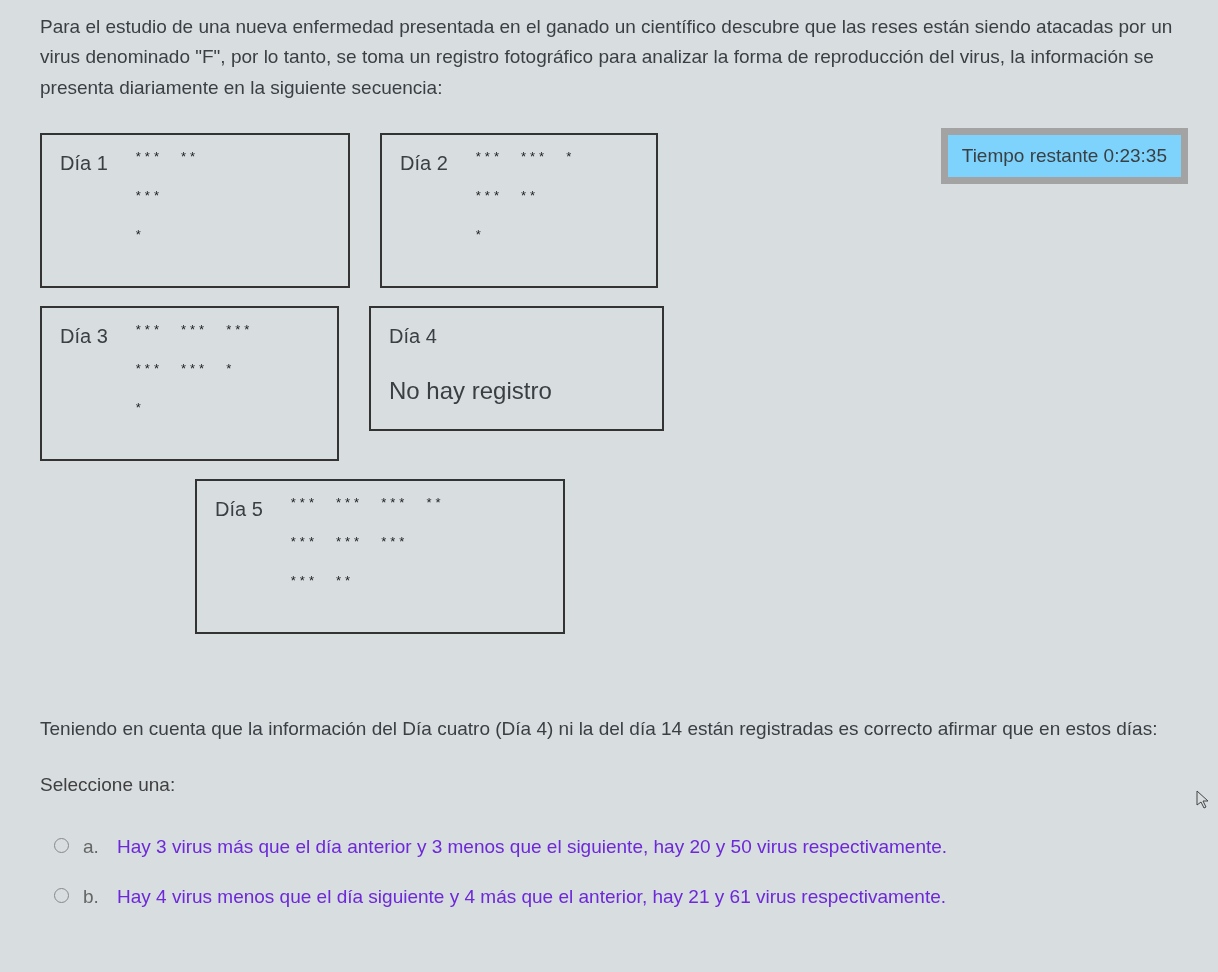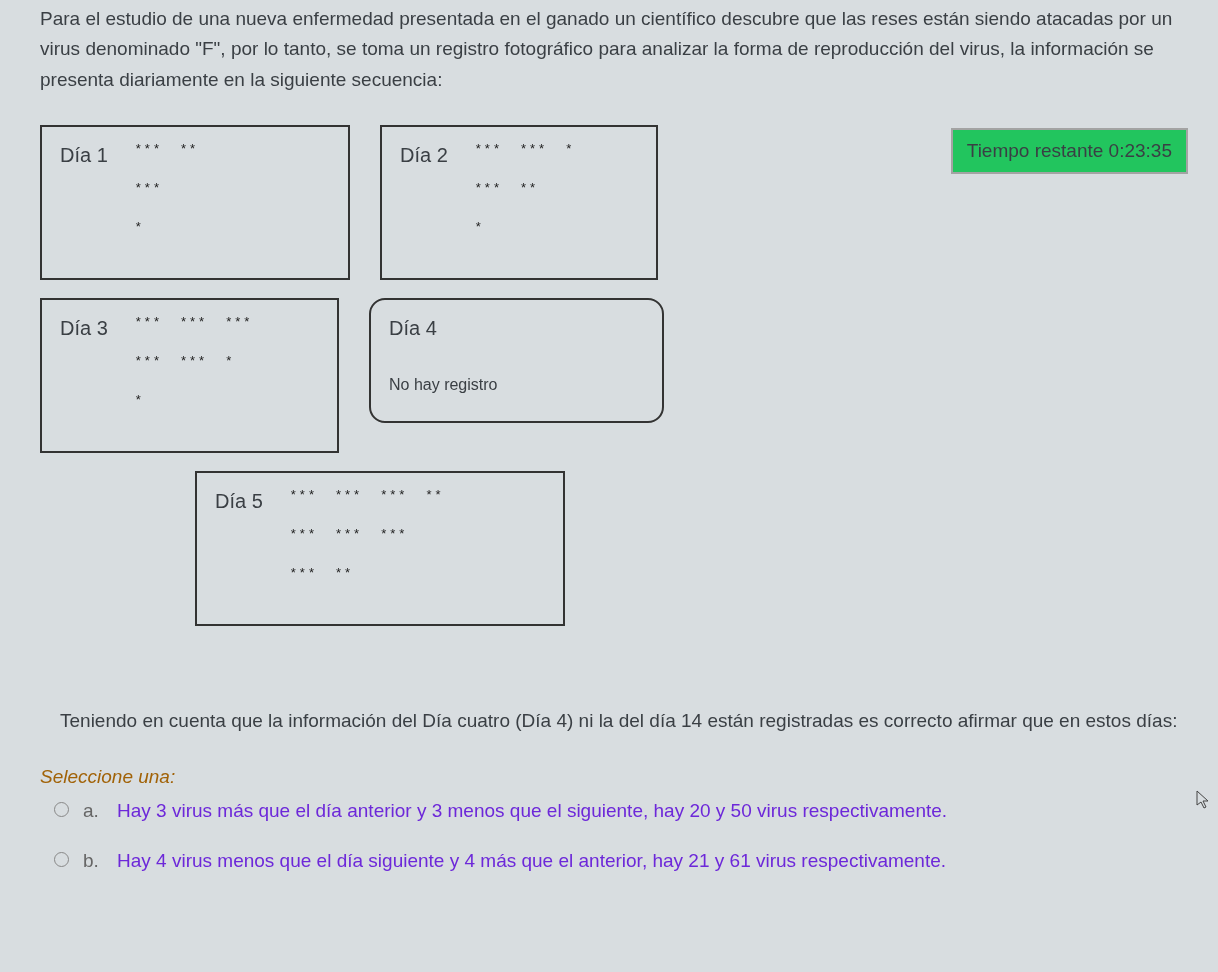--- a/index.html
+++ b/index.html
@@ -10,30 +10,30 @@
     body {
       font-family: Arial, Helvetica, sans-serif;
       background-color: #d8dde0;
       color: #3a3f44;
       padding: 0 40px 40px 40px;
       font-size: 19px;
       line-height: 1.6;
       width: 1218px;
     }
     .intro-text {
-      padding-top: 4px;
+      padding-top: 12px;
       padding-bottom: 10px;
     }
     .timer-box {
       position: absolute;
       right: 30px;
       top: 128px;
-      border: 2px solid #a3a3a3;
+      border: 7px solid #a3a3a3;
       padding: 6px 14px;
-      background-color: #22c55e;
+      background-color: #7dd3fc;
       font-size: 19px;
     }
     .diagram-area {
       margin-top: 20px;
       position: relative;
     }
     .day-row {
       display: flex;
       gap: 30px;
       margin-bottom: 18px;
@@ -60,37 +60,35 @@
       gap: 18px;
     }
     .star-group {
       font-family: Arial;
       font-size: 13px;
       letter-spacing: 4px;
       white-space: nowrap;
       color: #222;
     }
     .no-record {
-      font-size: 16px;
+      font-size: 24px;
       margin-top: 20px;
     }
     .day-box-1 { width: 310px; height: 155px; }
     .day-box-2 { width: 278px; height: 155px; }
     .day-box-3 { width: 299px; height: 155px; }
-    .day-box-4 { width: 295px; height: 125px; flex-direction: column; gap: 8px; border-radius: 16px; }
+    .day-box-4 { width: 295px; height: 125px; flex-direction: column; gap: 0; }
     .day-box-5 { width: 370px; height: 155px; margin-left: 155px; }
     .question-text {
       margin-top: 80px;
       margin-bottom: 25px;
-      margin-left: 20px;
     }
     .select-label {
-      margin-bottom: 4px;
-      color: #a16207;
-      font-style: italic;
+      margin-bottom: 32px;
+      color: #404040;
     }
     .option {
       display: flex;
       align-items: baseline;
       gap: 14px;
       margin-bottom: 20px;
       padding-left: 14px;
     }
     .radio {
       width: 15px;

